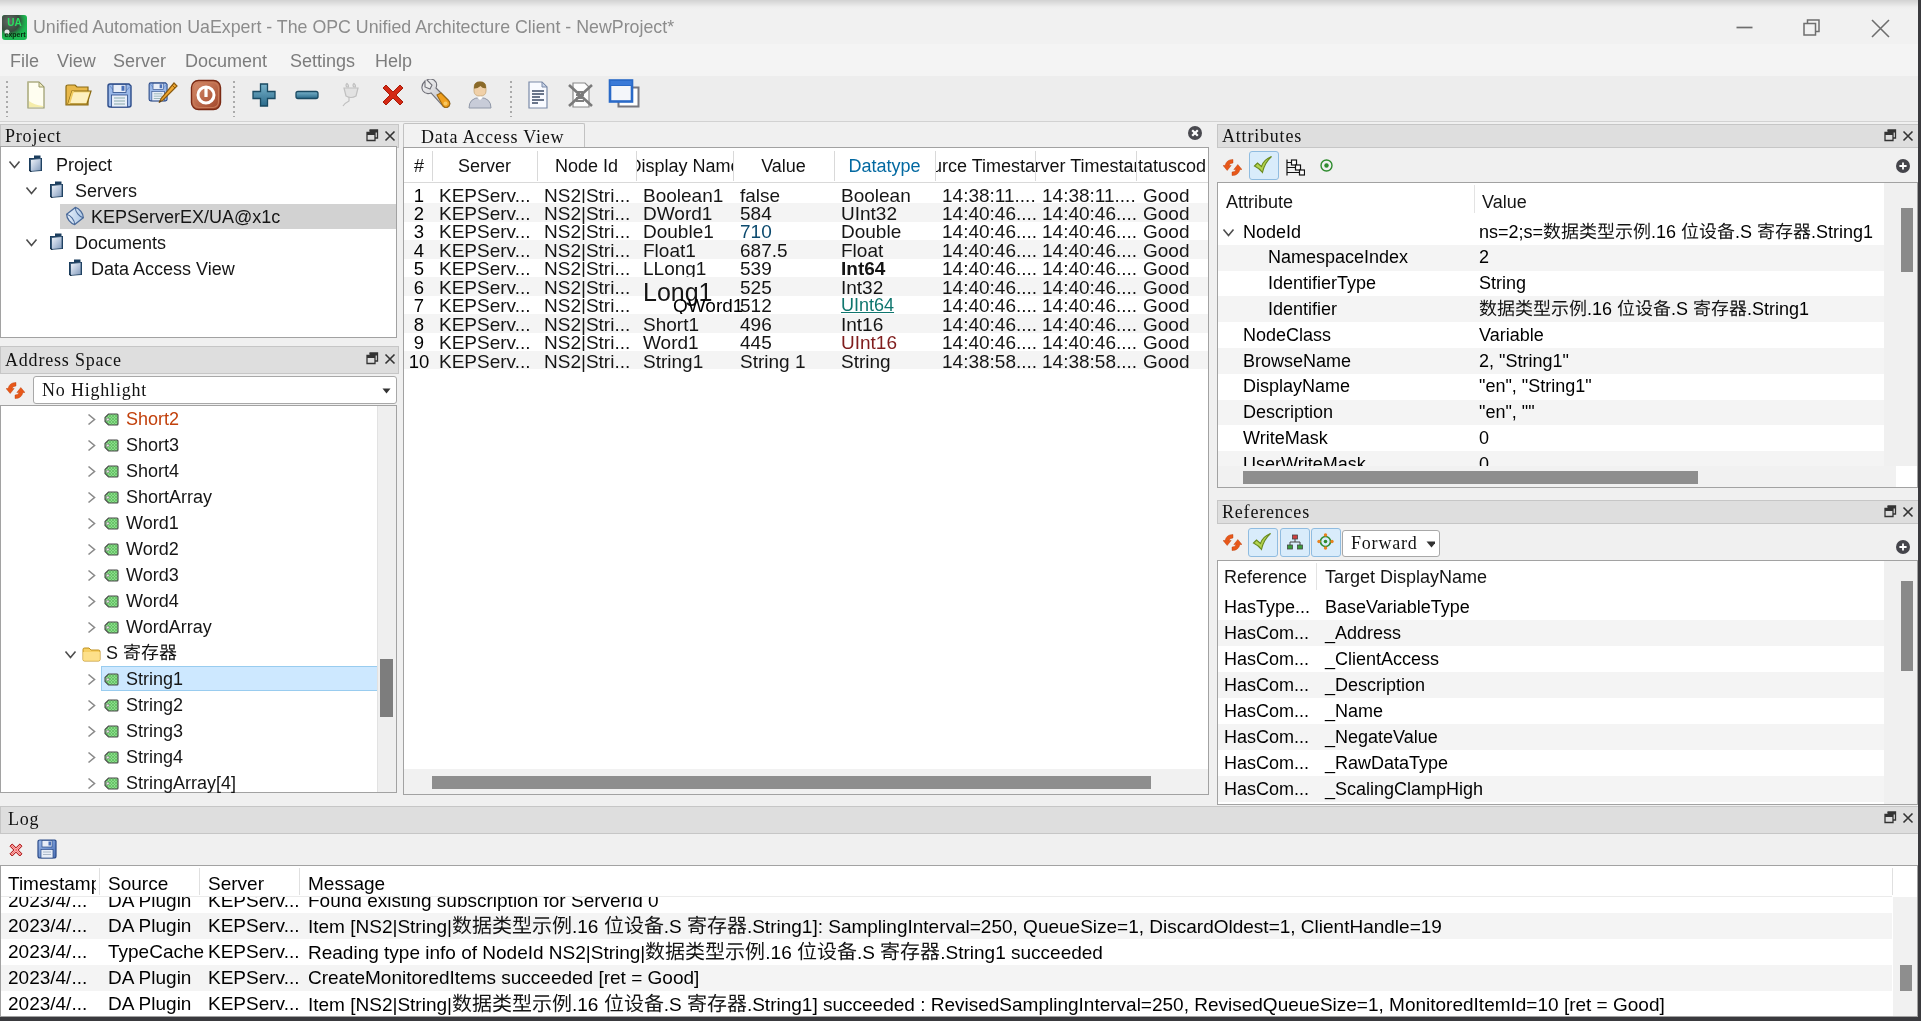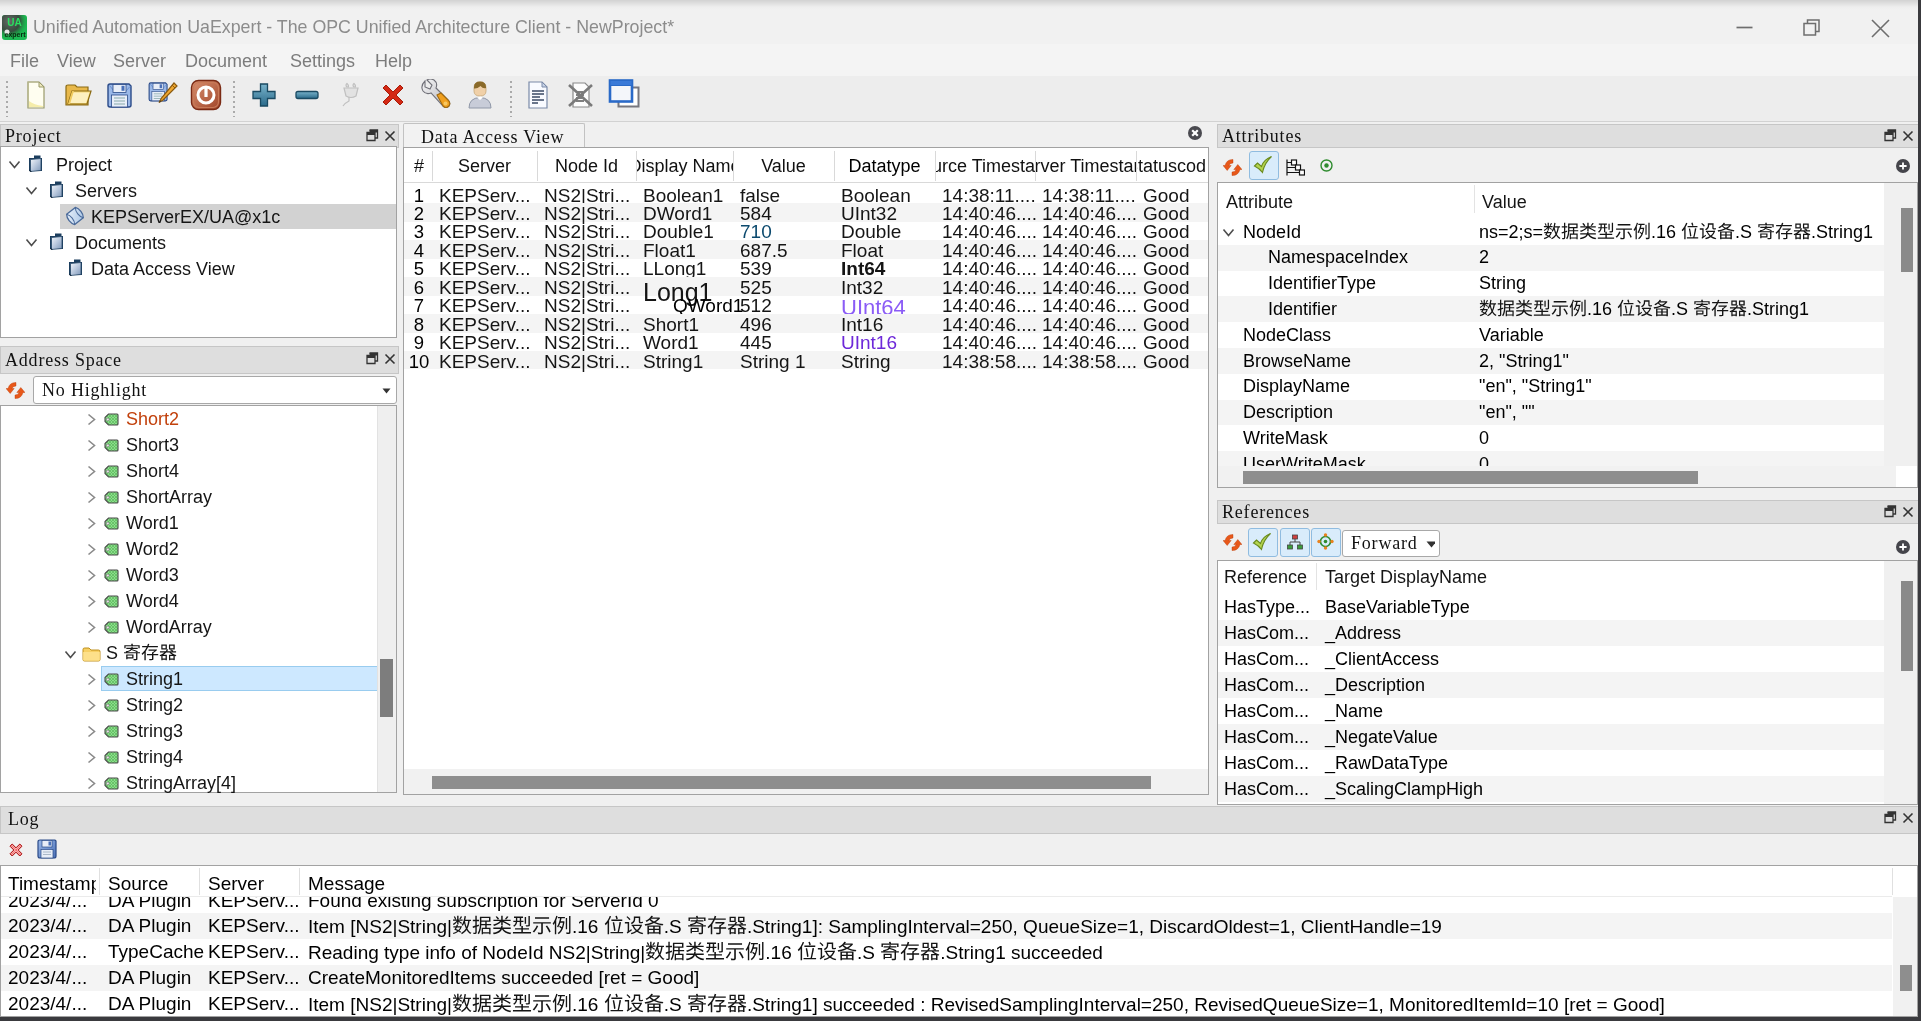--- a/index.html
+++ b/index.html
@@ -485,21 +485,21 @@
 <div class="box" style="left:403px;top:147px;width:806px;height:648px"></div>
 <div class="a" style="left:406px;top:151px;width:26px;height:31px;overflow:hidden;display:flex;align-items:center;justify-content:center;font-size:18px;color:#111"><span style="white-space:pre">#</span></div>
 <div class="a" style="left:432px;top:151px;width:105px;height:31px;overflow:hidden;display:flex;align-items:center;justify-content:center;font-size:18px;color:#111"><span style="white-space:pre">Server</span></div>
 <div class="a" style="left:432px;top:151px;width:1px;height:30px;background:#d9d9d9;width:1px"></div>
 <div class="a" style="left:537px;top:151px;width:99px;height:31px;overflow:hidden;display:flex;align-items:center;justify-content:center;font-size:18px;color:#111"><span style="white-space:pre">Node Id</span></div>
 <div class="a" style="left:537px;top:151px;width:1px;height:30px;background:#d9d9d9;width:1px"></div>
 <div class="a" style="left:636px;top:151px;width:97px;height:31px;overflow:hidden;display:flex;align-items:center;justify-content:center;font-size:18px;color:#111"><span style="white-space:pre">Display Name</span></div>
 <div class="a" style="left:636px;top:151px;width:1px;height:30px;background:#d9d9d9;width:1px"></div>
 <div class="a" style="left:733px;top:151px;width:101px;height:31px;overflow:hidden;display:flex;align-items:center;justify-content:center;font-size:18px;color:#111"><span style="white-space:pre">Value</span></div>
 <div class="a" style="left:733px;top:151px;width:1px;height:30px;background:#d9d9d9;width:1px"></div>
-<div class="a" style="left:834px;top:151px;width:101px;height:31px;overflow:hidden;display:flex;align-items:center;justify-content:center;font-size:18px;color:#000000"><span style="white-space:pre">Datatype</span></div>
+<div class="a" style="left:834px;top:151px;width:101px;height:31px;overflow:hidden;display:flex;align-items:center;justify-content:center;font-size:18px;color:#0369a1"><span style="white-space:pre">Datatype</span></div>
 <div class="a" style="left:834px;top:151px;width:1px;height:30px;background:#d9d9d9;width:1px"></div>
 <div class="a" style="left:935px;top:151px;width:100px;height:31px;overflow:hidden;display:flex;align-items:center;justify-content:center;font-size:18px;color:#111"><span style="white-space:pre">Source Timestamp</span></div>
 <div class="a" style="left:935px;top:151px;width:1px;height:30px;background:#d9d9d9;width:1px"></div>
 <div class="a" style="left:1035px;top:151px;width:101px;height:31px;overflow:hidden;display:flex;align-items:center;justify-content:center;font-size:18px;color:#111"><span style="white-space:pre">Server Timestamp</span></div>
 <div class="a" style="left:1035px;top:151px;width:1px;height:30px;background:#d9d9d9;width:1px"></div>
 <div class="a" style="left:1136px;top:151px;width:70px;height:31px;overflow:hidden;display:flex;align-items:center;justify-content:center;font-size:18px;color:#111"><span style="white-space:pre">Statuscode</span></div>
 <div class="a" style="left:1136px;top:151px;width:1px;height:30px;background:#d9d9d9;width:1px"></div>
 <div class="a" style="left:404px;top:182px;width:804px;height:1px;background:#d9d9d9"></div>
 <div class="a" style="left:406px;top:184.5px;width:26px;text-align:center;font-size:18.5px">1</div>
 <div class="a" style="left:439px;top:184.5px;font-size:19px;color:#151515;">KEPServ...</div>
@@ -556,40 +556,40 @@
 <div class="a" style="left:740px;top:276.75px;font-size:19px;color:#151515;">525</div>
 <div class="a" style="left:841px;top:276.75px;font-size:19px;color:#151515;">Int32</div>
 <div class="a" style="left:942px;top:276.75px;font-size:19px;color:#151515;">14:40:46....</div>
 <div class="a" style="left:1042px;top:276.75px;font-size:19px;color:#151515;">14:40:46....</div>
 <div class="a" style="left:1143px;top:276.75px;font-size:19px;color:#151515;">Good</div>
 <div class="a" style="left:406px;top:295.2px;width:26px;text-align:center;font-size:18.5px">7</div>
 <div class="a" style="left:439px;top:295.2px;font-size:19px;color:#151515;">KEPServ...</div>
 <div class="a" style="left:544px;top:295.2px;font-size:19px;color:#151515;">NS2|Stri...</div>
 <div class="a" style="left:673px;top:295.2px;font-size:19px;color:#000000;">QWord1</div>
 <div class="a" style="left:740px;top:295.2px;font-size:19px;color:#151515;">512</div>
-<div class="a" style="left:841px;top:295.2px;font-size:22px;color:#8b5cf6;">UInt64</div>
+<div class="a" style="left:841px;top:295.2px;font-size:18px;color:#0f766e;text-decoration:underline;">UInt64</div>
 <div class="a" style="left:942px;top:295.2px;font-size:19px;color:#151515;">14:40:46....</div>
 <div class="a" style="left:1042px;top:295.2px;font-size:19px;color:#151515;">14:40:46....</div>
 <div class="a" style="left:1143px;top:295.2px;font-size:19px;color:#151515;">Good</div>
 <div class="a" style="left:404px;top:314.15px;width:804px;height:18.45px;background:#f4f4f4"></div>
 <div class="a" style="left:406px;top:313.65px;width:26px;text-align:center;font-size:18.5px">8</div>
 <div class="a" style="left:439px;top:313.65px;font-size:19px;color:#151515;">KEPServ...</div>
 <div class="a" style="left:544px;top:313.65px;font-size:19px;color:#151515;">NS2|Stri...</div>
 <div class="a" style="left:643px;top:313.65px;font-size:19px;color:#151515;">Short1</div>
 <div class="a" style="left:740px;top:313.65px;font-size:19px;color:#151515;">496</div>
 <div class="a" style="left:841px;top:313.65px;font-size:19px;color:#151515;">Int16</div>
 <div class="a" style="left:942px;top:313.65px;font-size:19px;color:#151515;">14:40:46....</div>
 <div class="a" style="left:1042px;top:313.65px;font-size:19px;color:#151515;">14:40:46....</div>
 <div class="a" style="left:1143px;top:313.65px;font-size:19px;color:#151515;">Good</div>
 <div class="a" style="left:406px;top:332.1px;width:26px;text-align:center;font-size:18.5px">9</div>
 <div class="a" style="left:439px;top:332.1px;font-size:19px;color:#151515;">KEPServ...</div>
 <div class="a" style="left:544px;top:332.1px;font-size:19px;color:#151515;">NS2|Stri...</div>
 <div class="a" style="left:643px;top:332.1px;font-size:19px;color:#151515;">Word1</div>
 <div class="a" style="left:740px;top:332.1px;font-size:19px;color:#151515;">445</div>
-<div class="a" style="left:841px;top:332.1px;font-size:19px;color:#6d28d9;">UInt16</div>
+<div class="a" style="left:841px;top:332.1px;font-size:19px;color:#7f1d1d;">UInt16</div>
 <div class="a" style="left:942px;top:332.1px;font-size:19px;color:#151515;">14:40:46....</div>
 <div class="a" style="left:1042px;top:332.1px;font-size:19px;color:#151515;">14:40:46....</div>
 <div class="a" style="left:1143px;top:332.1px;font-size:19px;color:#151515;">Good</div>
 <div class="a" style="left:404px;top:351.05px;width:804px;height:18.45px;background:#f4f4f4"></div>
 <div class="a" style="left:406px;top:350.55px;width:26px;text-align:center;font-size:18.5px">10</div>
 <div class="a" style="left:439px;top:350.55px;font-size:19px;color:#151515;">KEPServ...</div>
 <div class="a" style="left:544px;top:350.55px;font-size:19px;color:#151515;">NS2|Stri...</div>
 <div class="a" style="left:643px;top:350.55px;font-size:19px;color:#151515;">String1</div>
 <div class="a" style="left:740px;top:350.55px;font-size:19px;color:#151515;">String 1</div>
 <div class="a" style="left:841px;top:350.55px;font-size:19px;color:#151515;">String</div>

